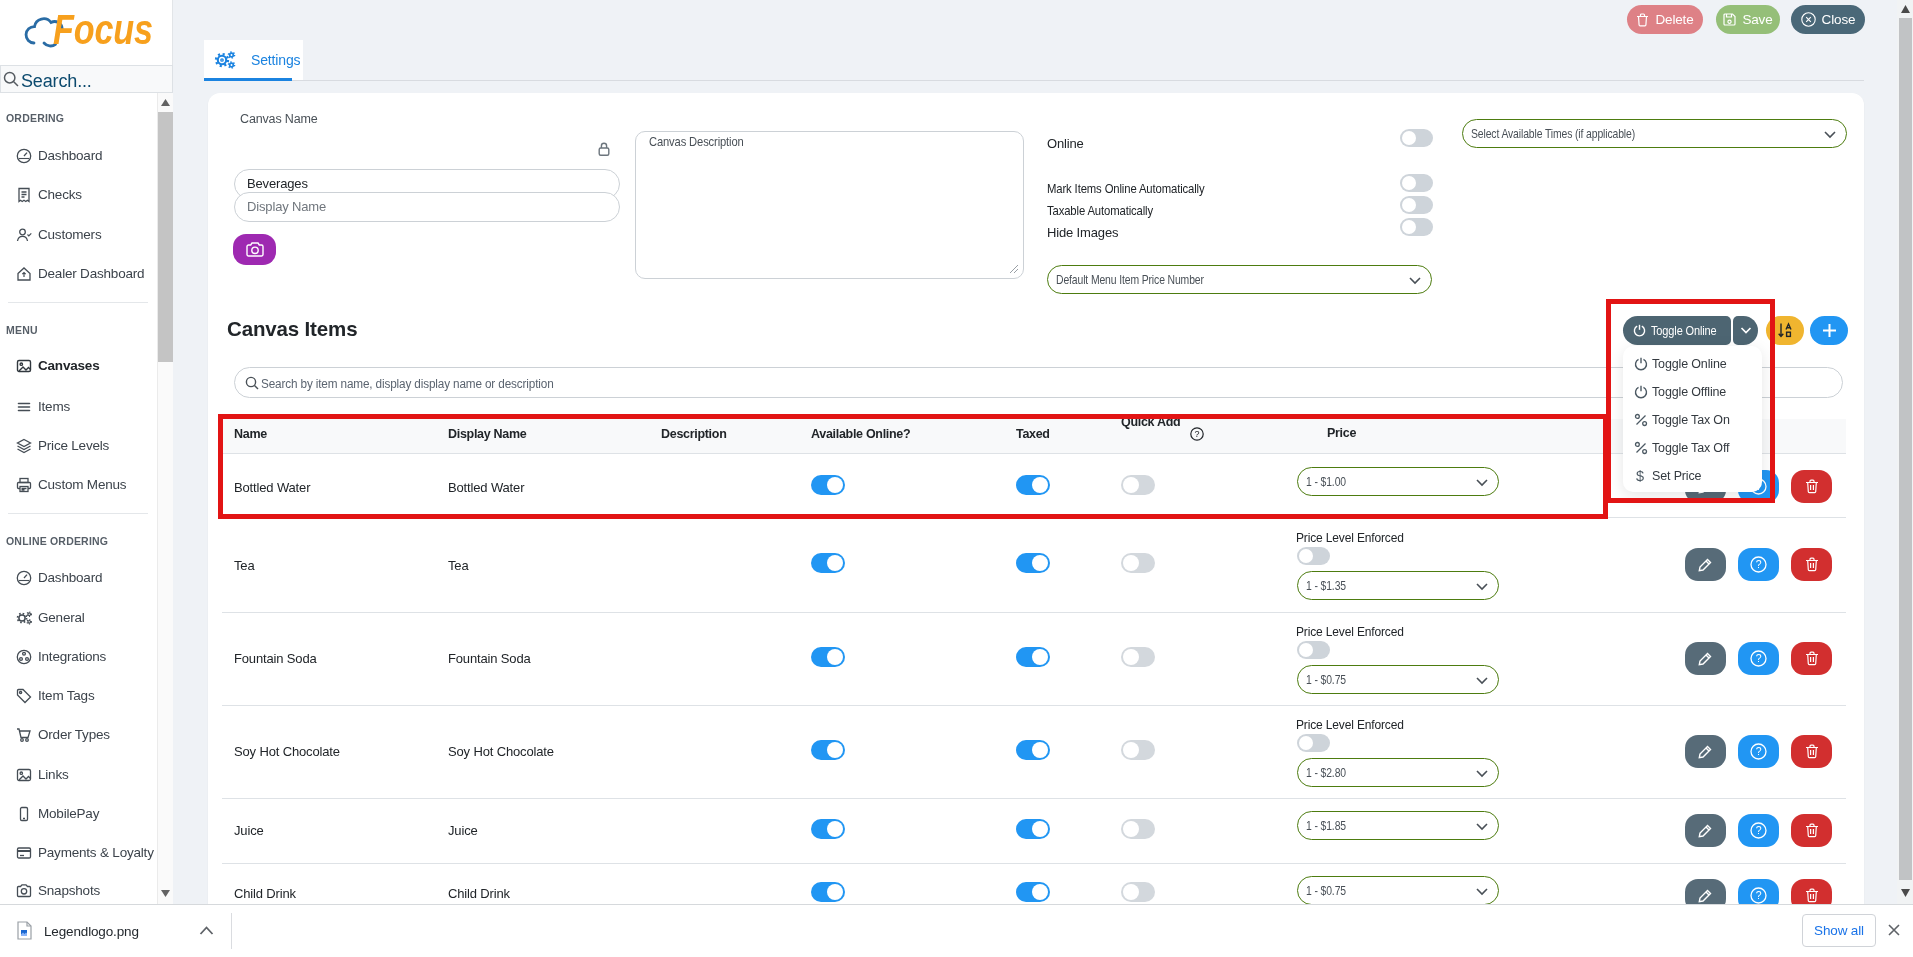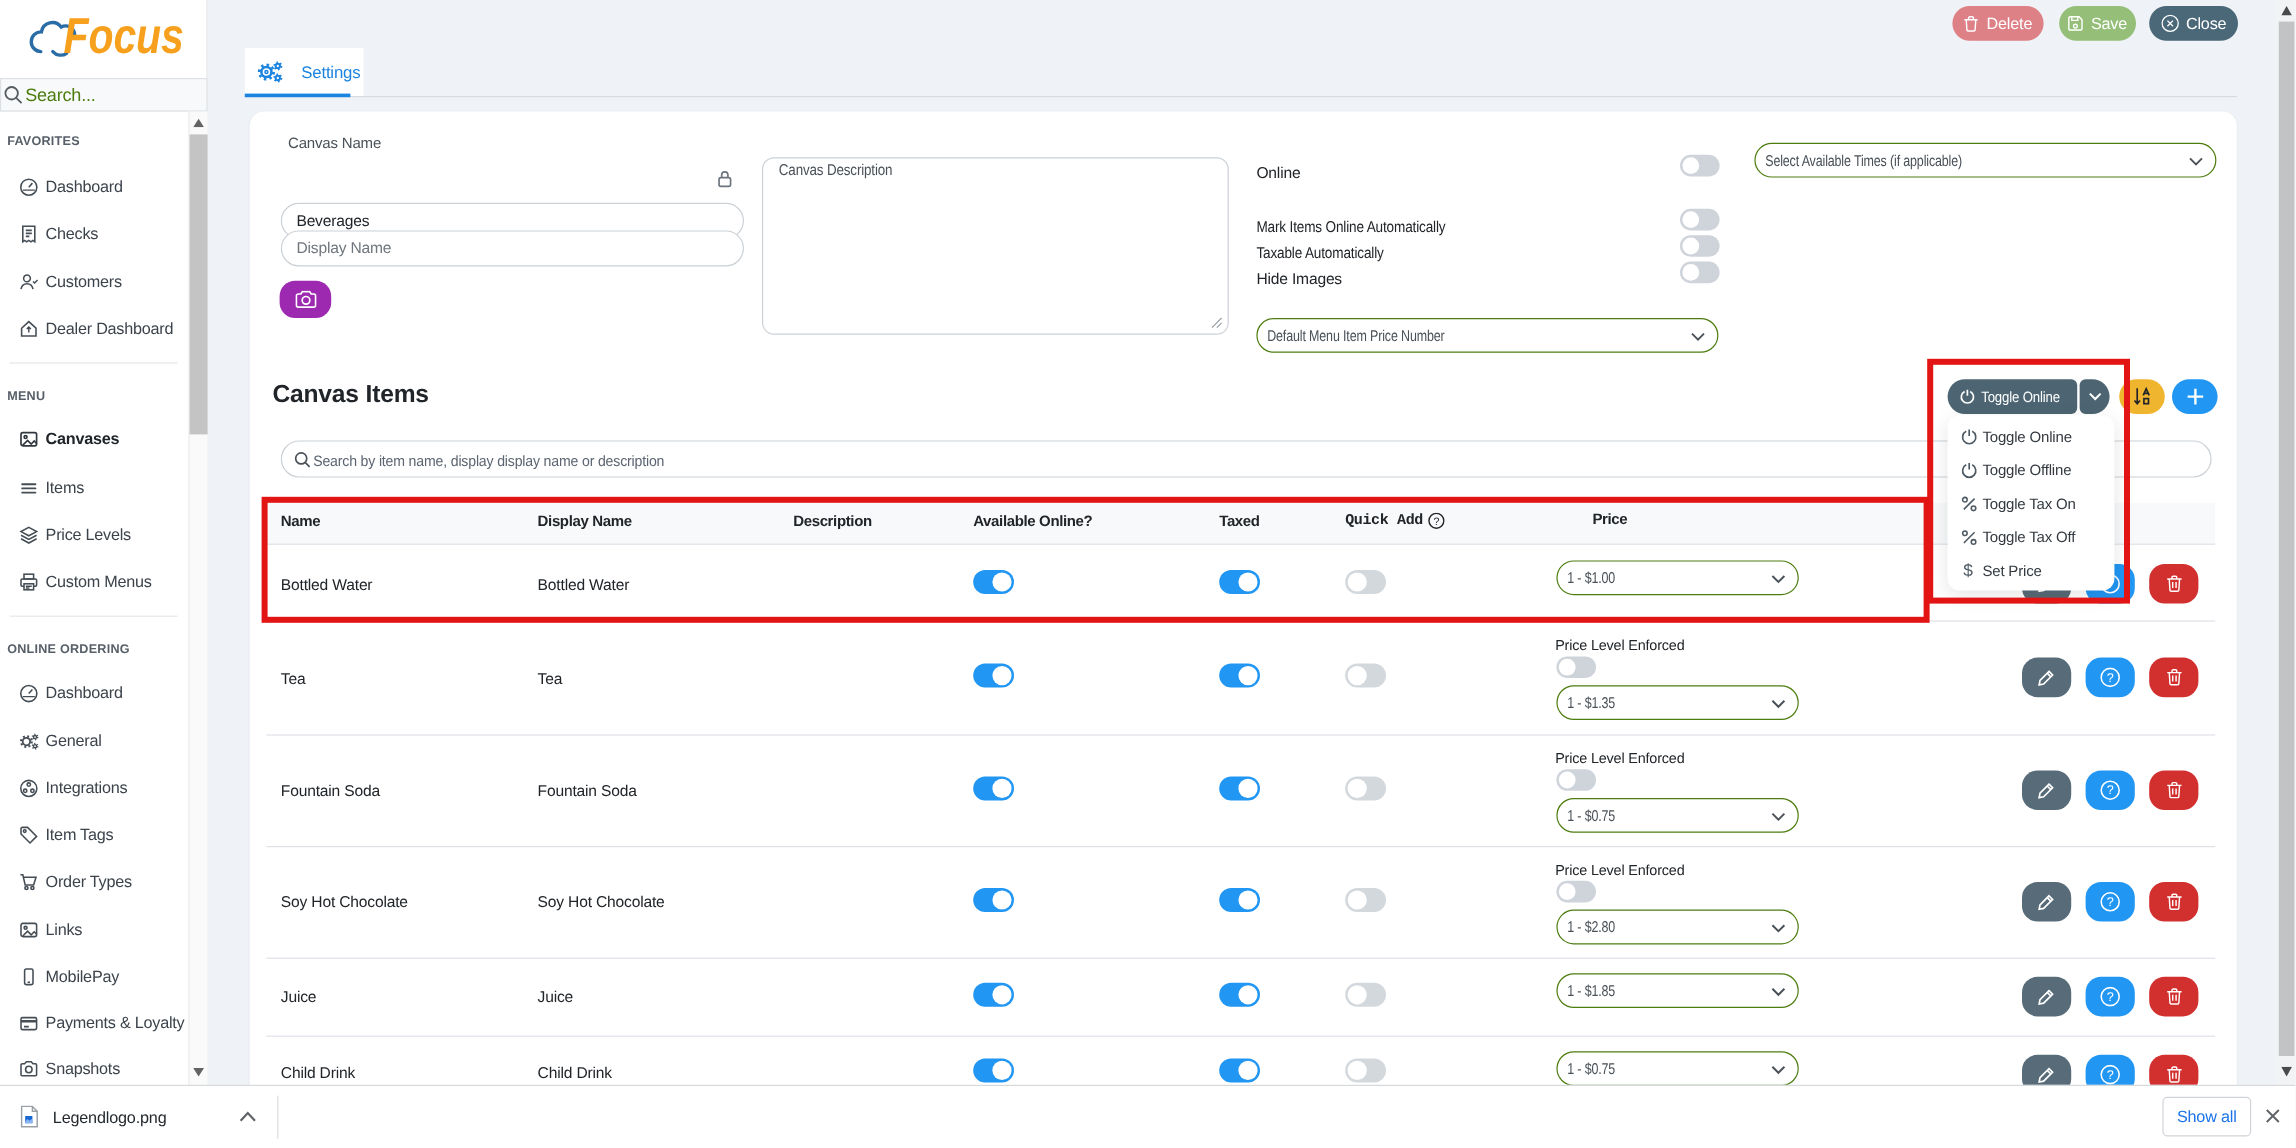--- a/index.html
+++ b/index.html
@@ -145,21 +145,21 @@
     <path d="M9.5 9.5L13 13"></path>
   </svg>
 <div class="abs" style="left:261px;top:377px;font-size:12.5px;color:#5b6470;transform:scaleX(.94);transform-origin:0 center;">Search by item name, display display name or description</div>
 
 <div class="abs" style="left:222px;top:419px;width:1624px;height:34px;background:#f8f9fa;"></div>
 <div class="thead" style="left:234px;top:427px;">Name</div>
 <div class="thead" style="left:448px;top:427px;">Display Name</div>
 <div class="thead" style="left:661px;top:427px;">Description</div>
 <div class="thead" style="left:811px;top:427px;">Available Online?</div>
 <div class="thead" style="left:1016px;top:427px;">Taxed</div>
-<div class="thead" style="left:1121px;top:427px;font-family:Liberation Mono, monospace;">Quick Add</div>
+<div class="thead" style="left:1121px;top:415px;">Quick Add</div>
 <svg class="abs" style="left:1190px;top:427px;" width="14" height="14" viewBox="0 0 14 14" fill="none">
     <circle cx="7" cy="7" r="6.2" stroke="#212529" stroke-width="1.2"></circle>
     <text x="7" y="10.2" text-anchor="middle" font-size="9" fill="#212529" font-family="Liberation Sans">?</text>
   </svg>
 <div class="thead" style="left:1294px;top:426px;padding-left:33px;">Price</div>
 <div class="rline" style="top:453px;"></div>
 
 <div class="rline" style="top:517px;"></div>
 <div class="rline" style="top:612px;"></div>
 <div class="rline" style="top:705px;"></div>
@@ -369,23 +369,23 @@
 <path d="M18 33a8.2 8.2 0 1 1 .5-16.4A9.2 9.2 0 0 1 35 12.5a7.6 7.6 0 0 1 11.2 6.3" fill="none" stroke="#2a6ca5" stroke-width="2.8" stroke-linecap="round"></path>
 <path d="M28 33c3 3.4 8 3.9 11.5 1.4" fill="none" stroke="#2a6ca5" stroke-width="2.8" stroke-linecap="round"></path>
 <text x="37" y="34" font-family="Liberation Sans" font-size="42" font-weight="bold" font-style="italic" fill="#f7a01d" textLength="100" lengthAdjust="spacingAndGlyphs">Focus</text>
 </svg>
 
 <div class="abs" style="left:0;top:65px;width:173px;height:28px;background:#f8f9fa;border:1px solid #dde1e5;"></div>
 <svg class="abs" style="left:3px;top:71px;" width="16" height="16" viewBox="0 0 16 16" fill="none" stroke="#555b61" stroke-width="1.5">
     <circle cx="6.7" cy="6.7" r="5.2"></circle>
     <path d="M10.7 10.7L15 15"></path>
   </svg>
-<div class="abs" style="left:21px;top:71px;font-size:15px;color:#4d7c0f;text-align:center;">Search...</div>
-
-<div class="sec-lbl" style="left:6px;top:112px;">FAVORITES</div>
+<div class="abs" style="left:21px;top:71px;font-size:18px;color:#0c4a6e;text-align:center;">Search...</div>
+
+<div class="sec-lbl" style="left:6px;top:112px;">ORDERING</div>
 <div class="nav-item" style="top:144px;">
     <svg width="16" height="16" viewBox="0 0 16 16" fill="none" stroke="#454d55" stroke-width="1.3">
       <circle cx="8" cy="8" r="6.7"></circle>
       <path d="M8 8l3-3.4"></path>
       <path d="M3 10.5h10" stroke-width="1.1"></path>
     </svg>
     <span>Dashboard</span>
   </div>
 <div class="nav-item" style="top:183px;">
     <svg width="16" height="16" viewBox="0 0 16 16" fill="none" stroke="#454d55" stroke-width="1.3">

